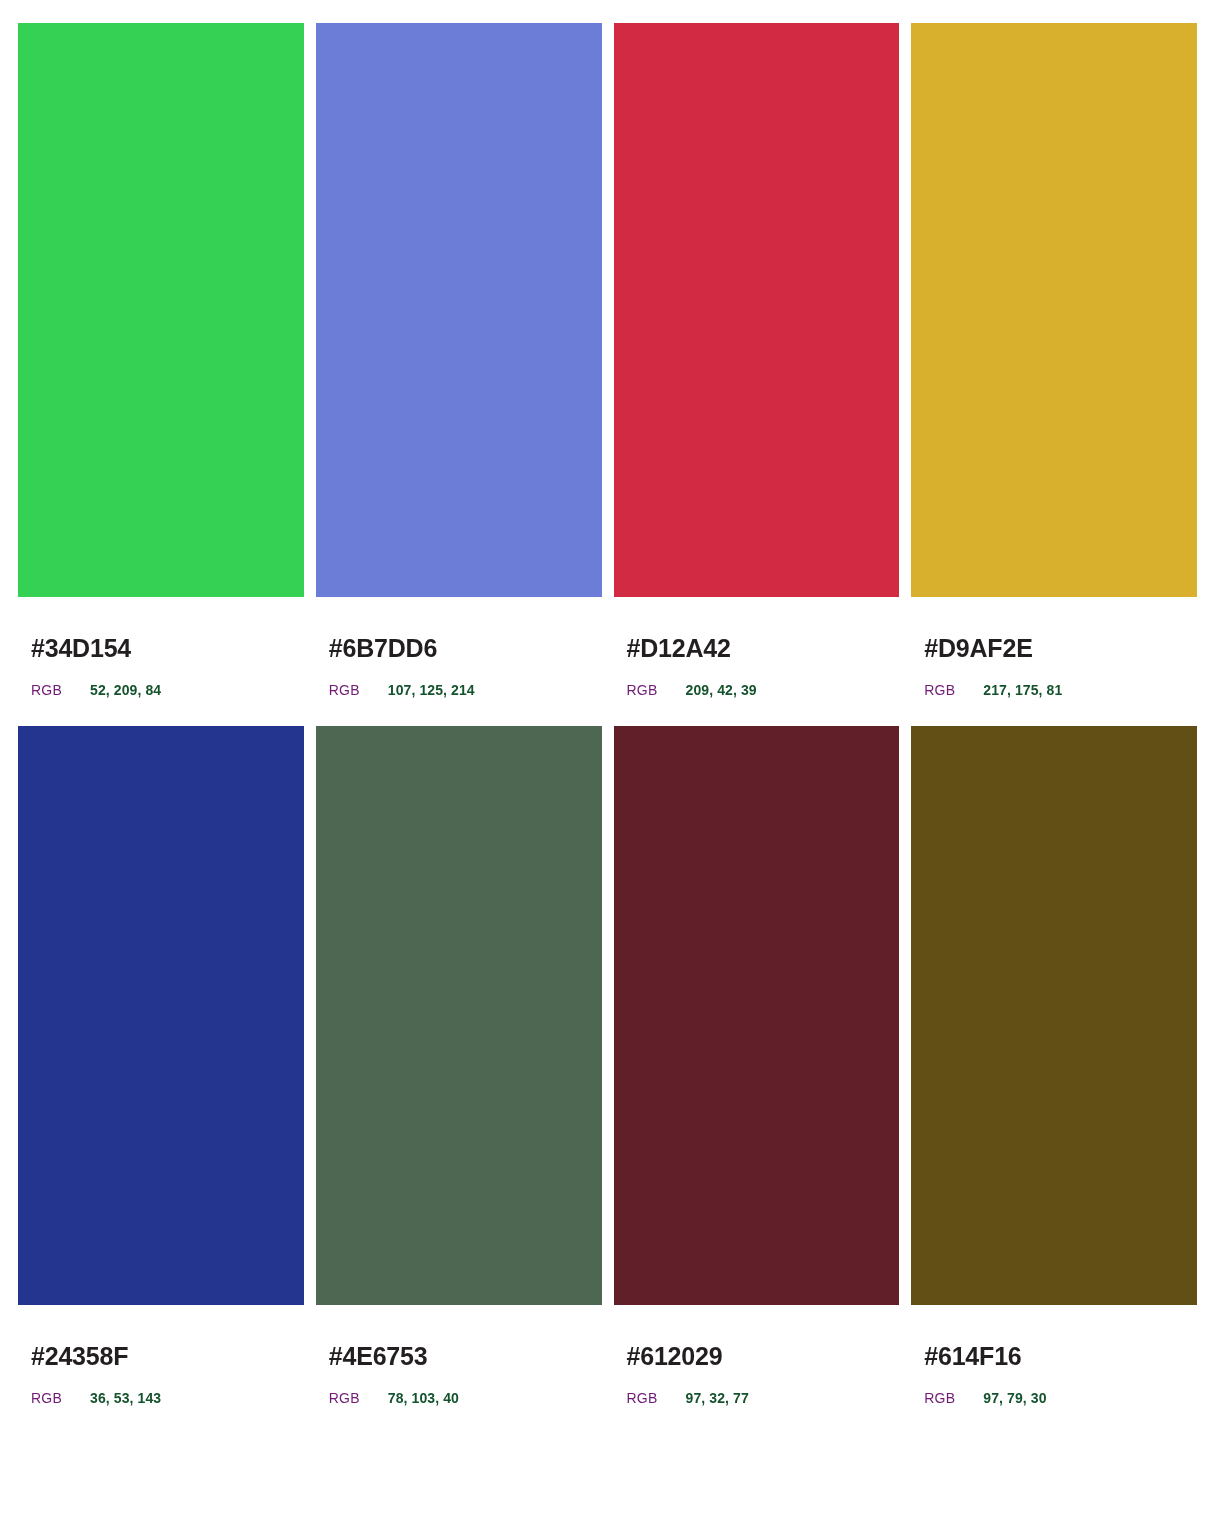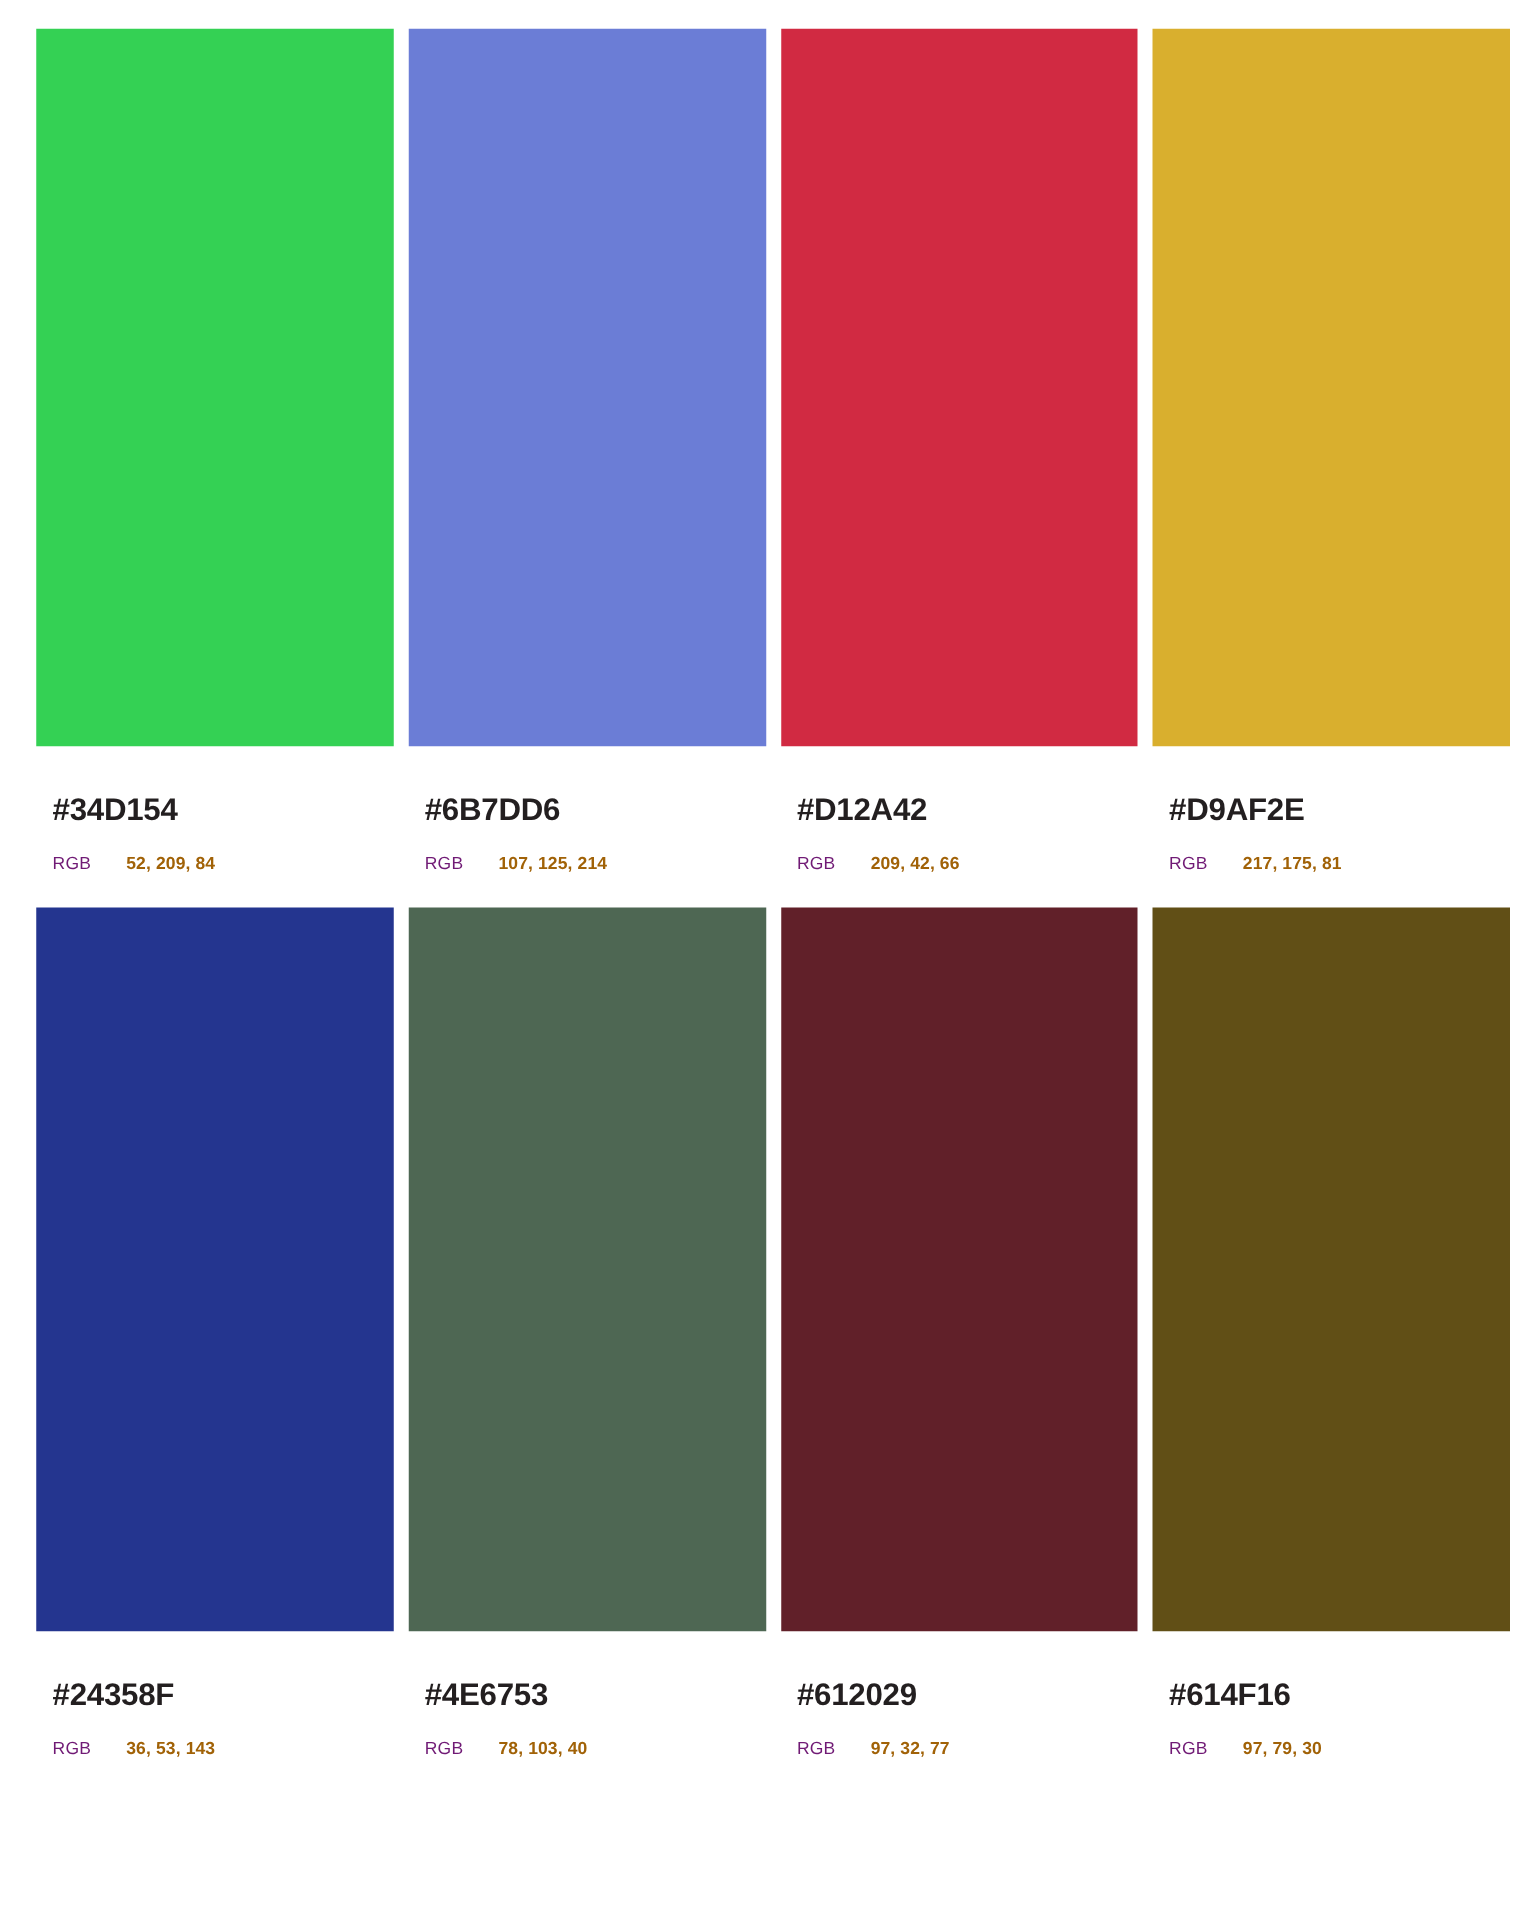--- a/index.html
+++ b/index.html
@@ -15,21 +15,21 @@
     -webkit-font-smoothing: antialiased;
     overflow: hidden;
   }
 
   #palette-page {
     position: relative;
     width: 1229px;
     height: 1536px;
     background: #ffffff;
     box-sizing: border-box;
-    padding: 23px 25px 0 29px;
+    padding: 23px 25px 0 18px;
   }
 
   .palette-row {
     display: flex;
     flex-direction: row;
     width: 1179px;
     gap: 12px;
     margin-bottom: 28px;
   }
 
@@ -79,21 +79,21 @@
     color: #701a75;
     width: 59px;
     flex: 0 0 59px;
     letter-spacing: 0.2px;
   }
 
   .rgb-value {
     font-family: "Liberation Sans", sans-serif;
     font-size: 14px;
     font-weight: bold;
-    color: #a16207;
+    color: #14532d;
     letter-spacing: 0.1px;
   }
 
   
   .palette-row.row-2 .swatch {
     height: 579px;
   }
   .palette-row.row-2 {
     margin-bottom: 0;
   }
@@ -129,21 +129,21 @@
         </div>
       </div>
     </div>
 
     <div class="color-card">
       <div class="swatch" style="background-color: rgb(209, 42, 66);"></div>
       <div class="card-info">
         <div class="hex-label">#D12A42</div>
         <div class="rgb-line">
           <span class="rgb-key">RGB</span>
-          <span class="rgb-value">209, 42, 66</span>
+          <span class="rgb-value">209, 42, 39</span>
         </div>
       </div>
     </div>
 
     <div class="color-card">
       <div class="swatch" style="background-color: rgb(217, 175, 46);"></div>
       <div class="card-info">
         <div class="hex-label">#D9AF2E</div>
         <div class="rgb-line">
           <span class="rgb-key">RGB</span>

